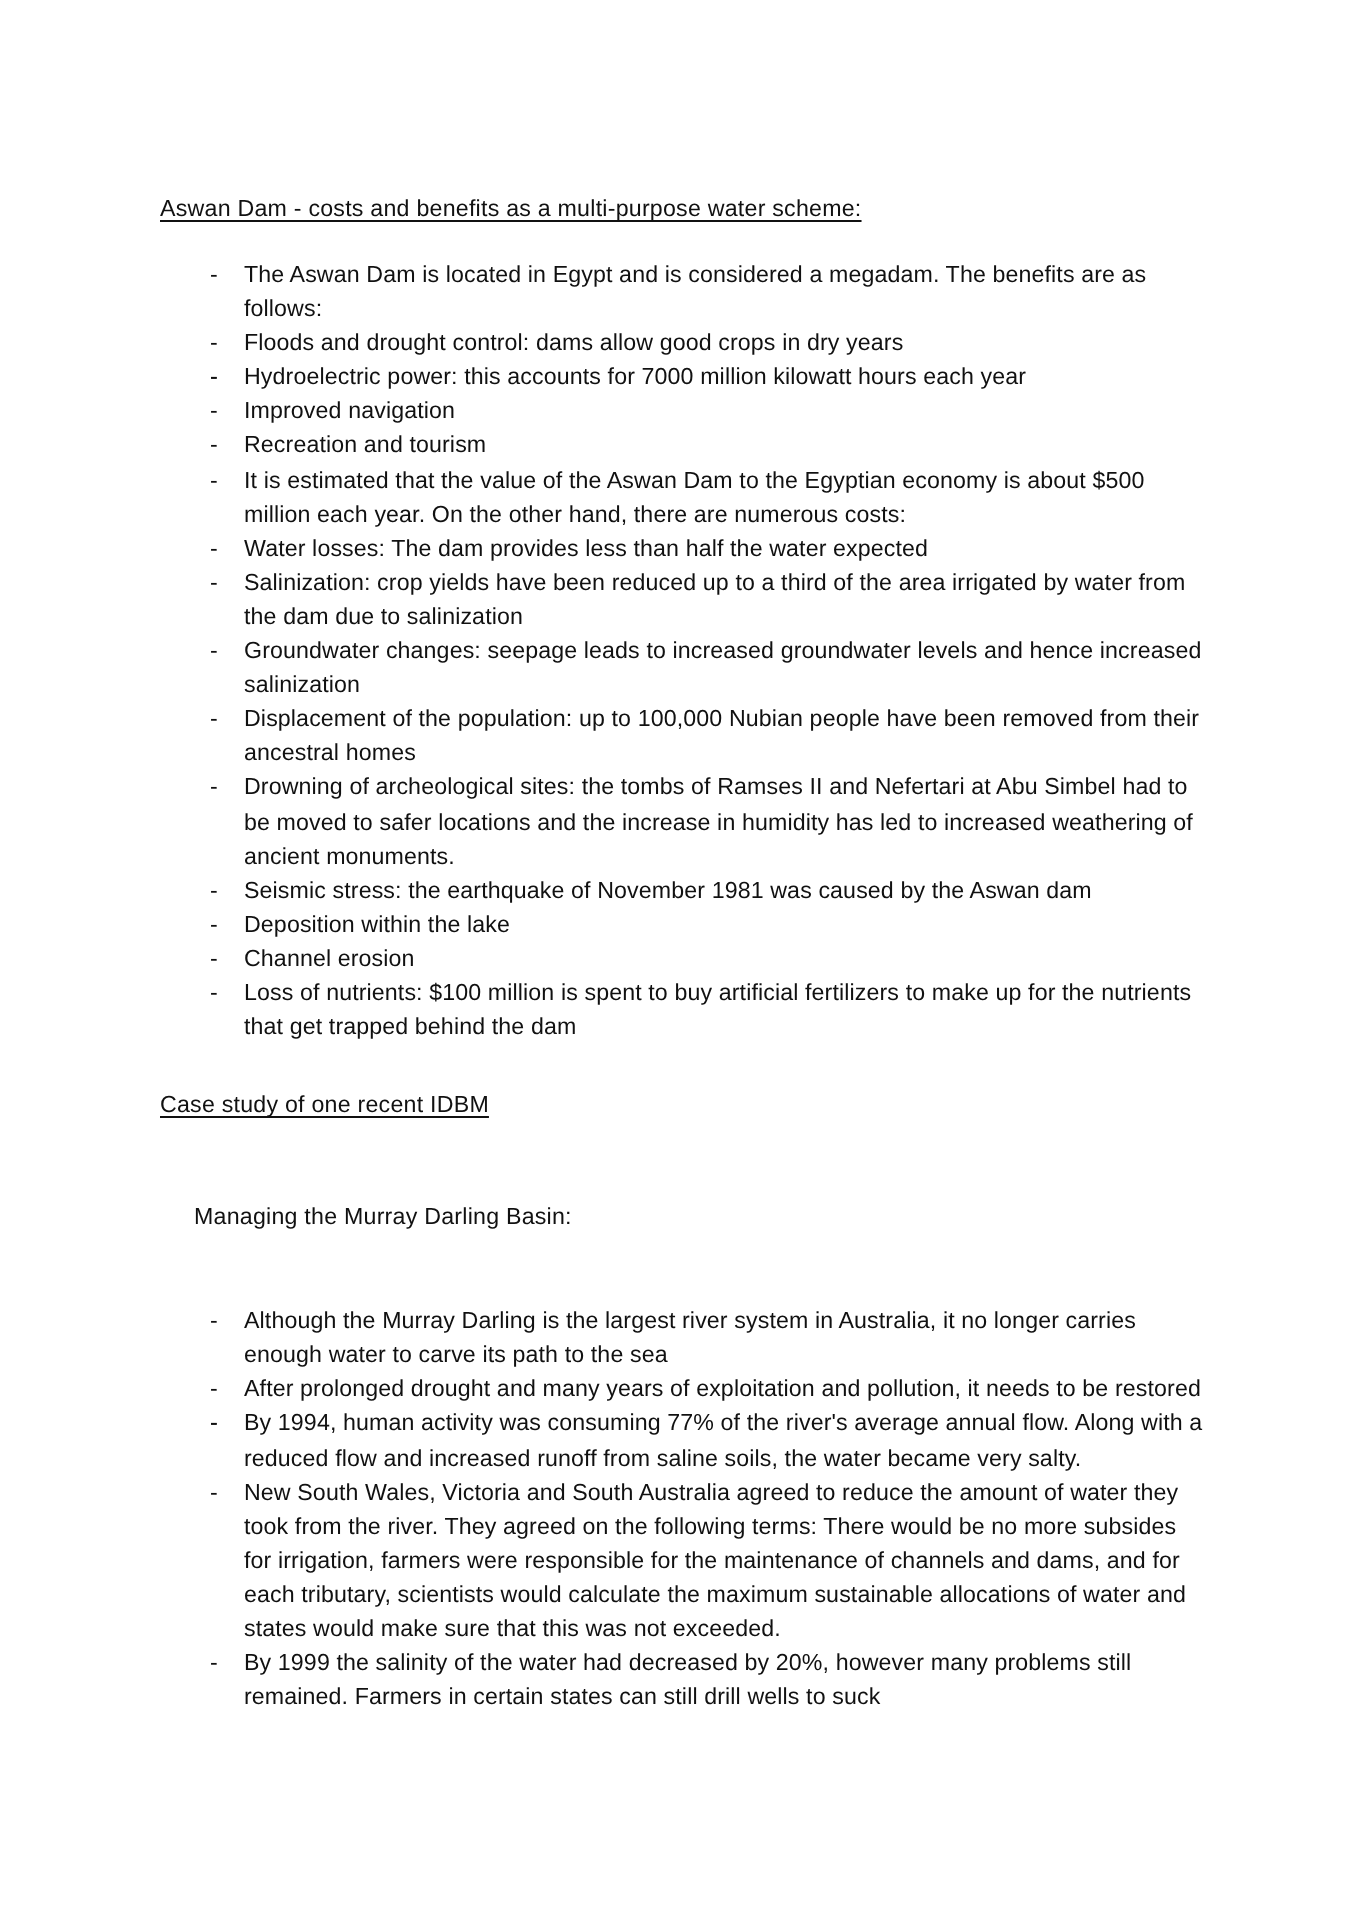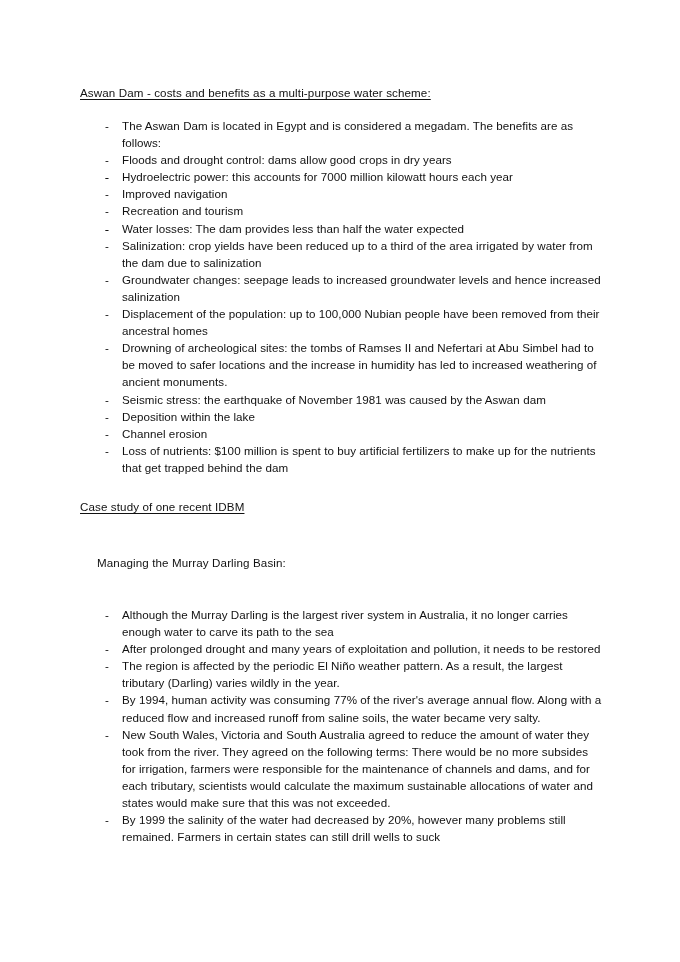--- a/index.html
+++ b/index.html
@@ -13,21 +13,21 @@
     height: 962px;
     background: #ffffff;
     overflow: hidden;
     font-family: "Liberation Sans", sans-serif;
     color: #141414;
     box-sizing: border-box;
   }
   .content {
     position: absolute;
     left: 80px;
-    top: 84px;
+    top: 96px;
     width: 522px;
   }
   .doc-heading {
     font-size: 11.6px;
     line-height: 17px;
     font-weight: 400;
     margin: 0;
     padding: 0;
     text-decoration: underline;
     text-underline-offset: 2px;
@@ -76,21 +76,21 @@
     <div class="doc-heading">Aswan Dam - costs and benefits as a multi-purpose water scheme:</div>
     <div class="gap-after-heading"></div>
 
     <ul class="bullets">
       <li><span class="dash">-</span><span>The Aswan Dam is located in Egypt and is considered a megadam. The benefits are as follows:</span></li>
       <li><span class="dash">-</span><span>Floods and drought control: dams allow good crops in dry years</span></li>
       <li><span class="dash">-</span></li>
       <li><span class="dash">-</span><span>Hydroelectric power: this accounts for 7000 million kilowatt hours each year</span></li>
       <li><span class="dash">-</span><span>Improved navigation</span></li>
       <li><span class="dash">-</span><span>Recreation and tourism</span></li>
-      <li><span class="dash">-</span></li>
+      <li><span class="dash">-</span><span>It is estimated that the value of the Aswan Dam to the Egyptian economy is about $500 million each year. On the other hand, there are numerous costs:</span></li>
       <li><span class="dash">-</span><span>Water losses: The dam provides less than half the water expected</span></li>
       <li><span class="dash">-</span><span>Salinization: crop yields have been reduced up to a third of the area irrigated by water from the dam due to salinization</span></li>
       <li><span class="dash">-</span><span>Groundwater changes: seepage leads to increased groundwater levels and hence increased salinization</span></li>
       <li><span class="dash">-</span><span>Displacement of the population: up to 100,000 Nubian people have been removed from their ancestral homes</span></li>
       <li><span class="dash">-</span><span>Drowning of archeological sites: the tombs of Ramses II and Nefertari at Abu Simbel had to be moved to safer locations and the increase in humidity has led to increased weathering of ancient monuments.</span></li>
       <li><span class="dash">-</span><span>Seismic stress: the earthquake of November 1981 was caused by the Aswan dam</span></li>
       <li><span class="dash">-</span><span>Deposition within the lake</span></li>
       <li><span class="dash">-</span><span>Channel erosion</span></li>
       <li><span class="dash">-</span><span>Loss of nutrients: $100 million is spent to buy artificial fertilizers to make up for the nutrients that get trapped behind the dam</span></li>
     </ul>
@@ -101,20 +101,20 @@
 
     <div class="gap-section"></div>
 
     <div class="subheading">Managing the Murray Darling Basin:</div>
 
     <div class="gap-small"></div>
 
     <ul class="bullets">
       <li><span class="dash">-</span><span>Although the Murray Darling is the largest river system in Australia, it no longer carries enough water to carve its path to the sea</span></li>
       <li><span class="dash">-</span><span>After prolonged drought and many years of exploitation and pollution, it needs to be restored</span></li>
-      <li><span class="dash">-</span><span>The region is affected by the periodic El Niño weather pattern. As a result, the largest tributary (Darling) varies wildly in the year.</span></li>
+      <li><span class="dash">-</span></li>
       <li><span class="dash">-</span><span>By 1994, human activity was consuming 77% of the river's average annual flow. Along with a reduced flow and increased runoff from saline soils, the water became very salty.</span></li>
       <li><span class="dash">-</span><span>New South Wales, Victoria and South Australia agreed to reduce the amount of water they took from the river. They agreed on the following terms: There would be no more subsides for irrigation, farmers were responsible for the maintenance of channels and dams, and for each tributary, scientists would calculate the maximum sustainable allocations of water and states would make sure that this was not exceeded.</span></li>
       <li><span class="dash">-</span><span>By 1999 the salinity of the water had decreased by 20%, however many problems still remained. Farmers in certain states can still drill wells to suck</span></li>
     </ul>
 
   </div>
 </div>
 
 </body></html>

